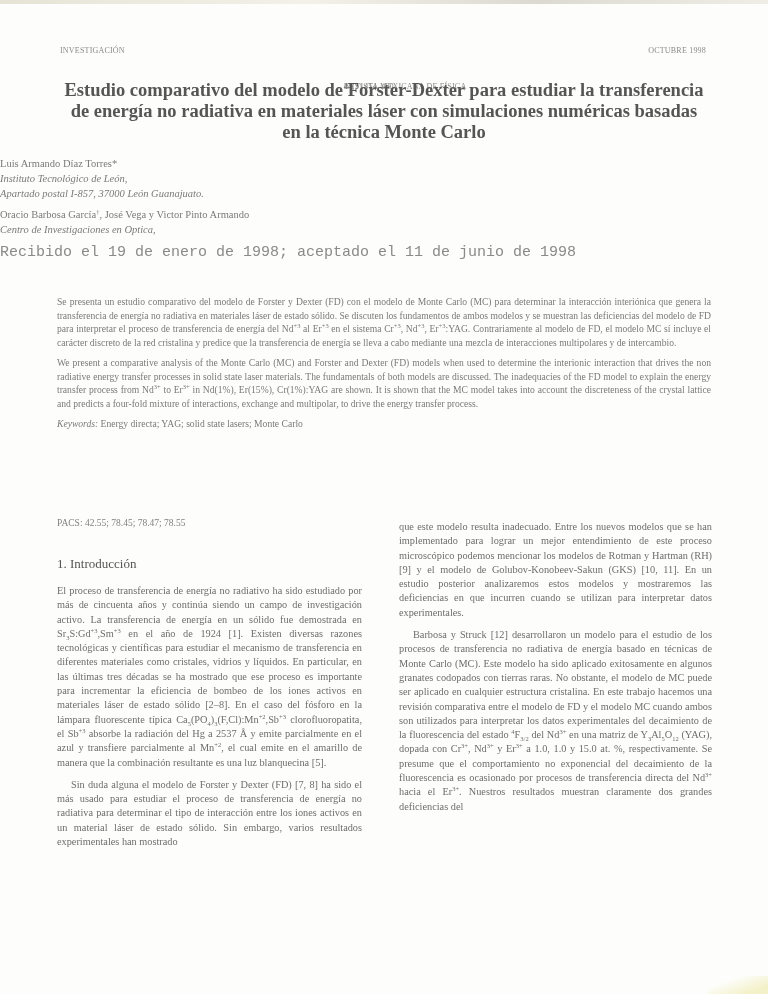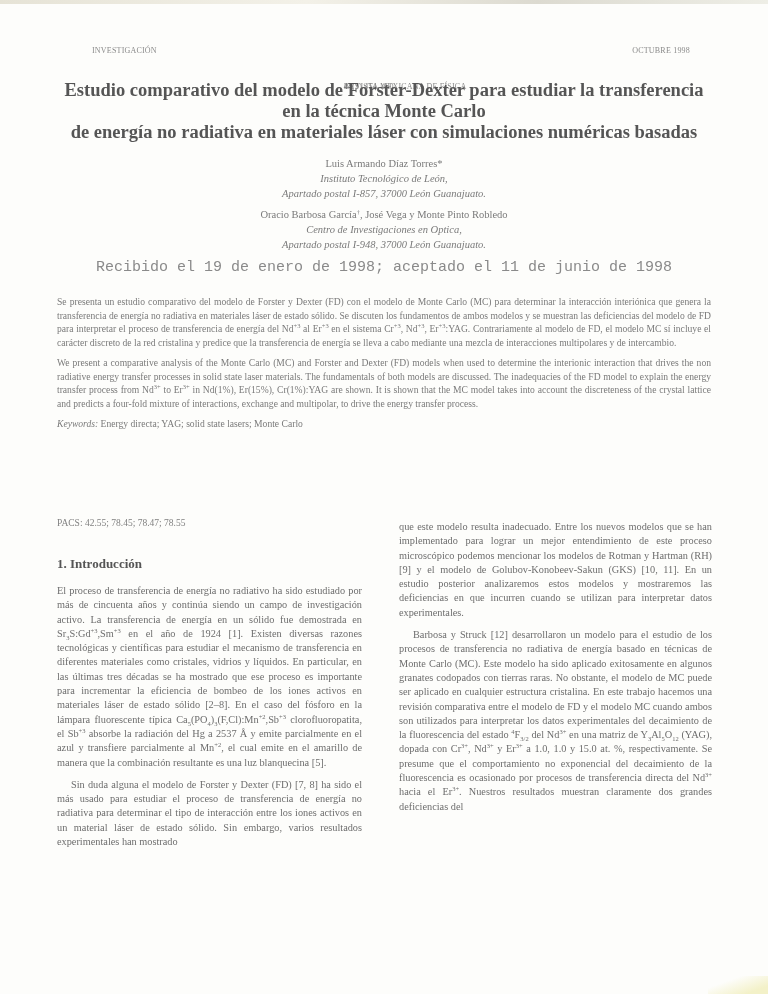--- a/index.html
+++ b/index.html
@@ -12,51 +12,51 @@
   }
   .topband {
     position: absolute; left: 0; top: 0; width: 768px; height: 4px;
     background: linear-gradient(90deg, #e6e3d6, #f3f1e8 40%, #dcdad0 70%, #eeeee6);
   }
   .running-head {
     position: absolute; top: 46px; left: 0; width: 768px; height: 14px;
     font-size: 8px; letter-spacing: 0.2px; color: #8a8a8a;
   }
   .running-head span { position: absolute; top: 0; white-space: nowrap; }
-  .rh-left { left: 60px; margin-left: 32px; }
+  .rh-left { left: 60px; }
   .rh-center { left: 0; width: 696px; text-align: center; margin-top: 36px; }
-  .rh-right { right: 78px; }
+  .rh-right { right: 62px; }
   .rh-center b { font-weight: bold; color: #777; }
 
   .title {
     position: absolute; top: 80px; left: 40px; width: 688px;
     text-align: center; font-weight: bold; font-size: 18.5px; line-height: 21px;
     color: #555;
   }
   .authors {
     position: absolute; top: 156px; left: 0; width: 768px;
-    text-align: center; font-size: 10.5px; line-height: 15px; color: #7a7a7a;
+    font-size: 10.5px; line-height: 15px; color: #7a7a7a;
   }
   .authors .it { font-style: italic; }
   .authors .gap { height: 6px; }
   .received { margin-top: 8px; font-size: 15px; color: #8a8a8a; font-family: Liberation Mono, monospace; }
 
   .abstract {
     position: absolute; top: 295px; left: 57px; width: 654px;
     font-size: 9.6px; line-height: 13.7px; text-align: justify; color: #7a7a7a;
   }
   .abstract p { margin: 0 0 6px 0; }
   .abstract .label { font-style: italic; }
   .pacs { position: absolute; top: 518px; left: 57px; font-size: 9.5px; color: #808080; }
 
   .col { position: absolute; font-size: 10.3px; line-height: 14.3px; text-align: justify; color: #6d6d6d; }
   .col-left { top: 560px; left: 57px; width: 305px; }
   .col-right { top: 520px; left: 399px; width: 313px; }
   .section-heading {
-    position: absolute; top: 556px; left: 57px; font-weight: bold; font-size: 13px; color: #555;
+    position: absolute; top: 556px; left: 57px; font-weight: normal; font-size: 13px; color: #555;
   }
   .col p { margin: 0; }
   .col p.indent { text-indent: 14px; margin-top: 8px; }
   .col-left { top: 584px; }
   sup, sub { font-size: 6.5px; line-height: 0; }
   .corner-stain {
     position: absolute; right: 0; bottom: 0; width: 60px; height: 18px;
     background: linear-gradient(160deg, rgba(253,253,251,0) 30%, #f3f1c8 80%);
   }
 </style>
@@ -66,32 +66,31 @@
 <div class="topband"></div>
 
 <div class="running-head">
   <span class="rh-left">INVESTIGACIÓN</span>
   <span class="rh-center"><span>REVISTA MEXICANA DE FÍSICA</span> <b>44</b> <span>(5) 454–460</span></span>
   <span class="rh-right">OCTUBRE 1998</span>
 </div>
 
 <div class="title">
   <div>Estudio comparativo del modelo de Forster-Dexter para estudiar la transferencia</div>
+  <div>de energía no radiativa en materiales láser con simulaciones numéricas basadas</div>
   <div>en la técnica Monte Carlo</div>
-  <div>de energía no radiativa en materiales láser con simulaciones numéricas basadas</div>
 </div>
 
 <div class="authors">
   <div>Luis Armando Díaz Torres*</div>
   <div class="it">Instituto Tecnológico de León,</div>
   <div class="it">Apartado postal I-857, 37000 León Guanajuato.</div>
   <div class="gap"></div>
-  <div><span>Oracio Barbosa García</span><sup>†</sup><span>, José Vega y Monte Pinto Robledo</span></div>
+  <div><span>Oracio Barbosa García</span><sup>†</sup><span>, José Vega y Victor Pinto Armando</span></div>
   <div class="it">Centro de Investigaciones en Optica,</div>
-  <div class="it">Apartado postal I-948, 37000 León Guanajuato.</div>
   <div class="received">Recibido el 19 de enero de 1998; aceptado el 11 de junio de 1998</div>
 </div>
 
 <div class="abstract">
   <p><span>Se presenta un estudio comparativo del modelo de Forster y Dexter (FD) con el modelo de Monte Carlo (MC) para determinar la interacción interiónica que genera la transferencia de energía no radiativa en materiales láser de estado sólido. Se discuten los fundamentos de ambos modelos y se muestran las deficiencias del modelo de FD para interpretar el proceso de transferencia de energía del Nd</span><sup>+3</sup><span> al Er</span><sup>+3</sup><span> en el sistema Cr</span><sup>+3</sup><span>, Nd</span><sup>+3</sup><span>, Er</span><sup>+3</sup><span>:YAG. Contrariamente al modelo de FD, el modelo MC sí incluye el carácter discreto de la red cristalina y predice que la transferencia de energía se lleva a cabo mediante una mezcla de interacciones multipolares y de intercambio.</span></p>
   <p><span>We present a comparative analysis of the Monte Carlo (MC) and Forster and Dexter (FD) models when used to determine the interionic interaction that drives the non radiative energy transfer processes in solid state laser materials. The fundamentals of both models are discussed. The inadequacies of the FD model to explain the energy transfer process from Nd</span><sup>3+</sup><span> to Er</span><sup>3+</sup><span> in Nd(1%), Er(15%), Cr(1%):YAG are shown. It is shown that the MC model takes into account the discreteness of the crystal lattice and predicts a four-fold mixture of interactions, exchange and multipolar, to drive the energy transfer process.</span></p>
   <p><span class="label">Keywords:</span><span> Energy directa; YAG; solid state lasers; Monte Carlo</span></p>
 </div>
 
 <div class="pacs">PACS: 42.55; 78.45; 78.47; 78.55</div>

